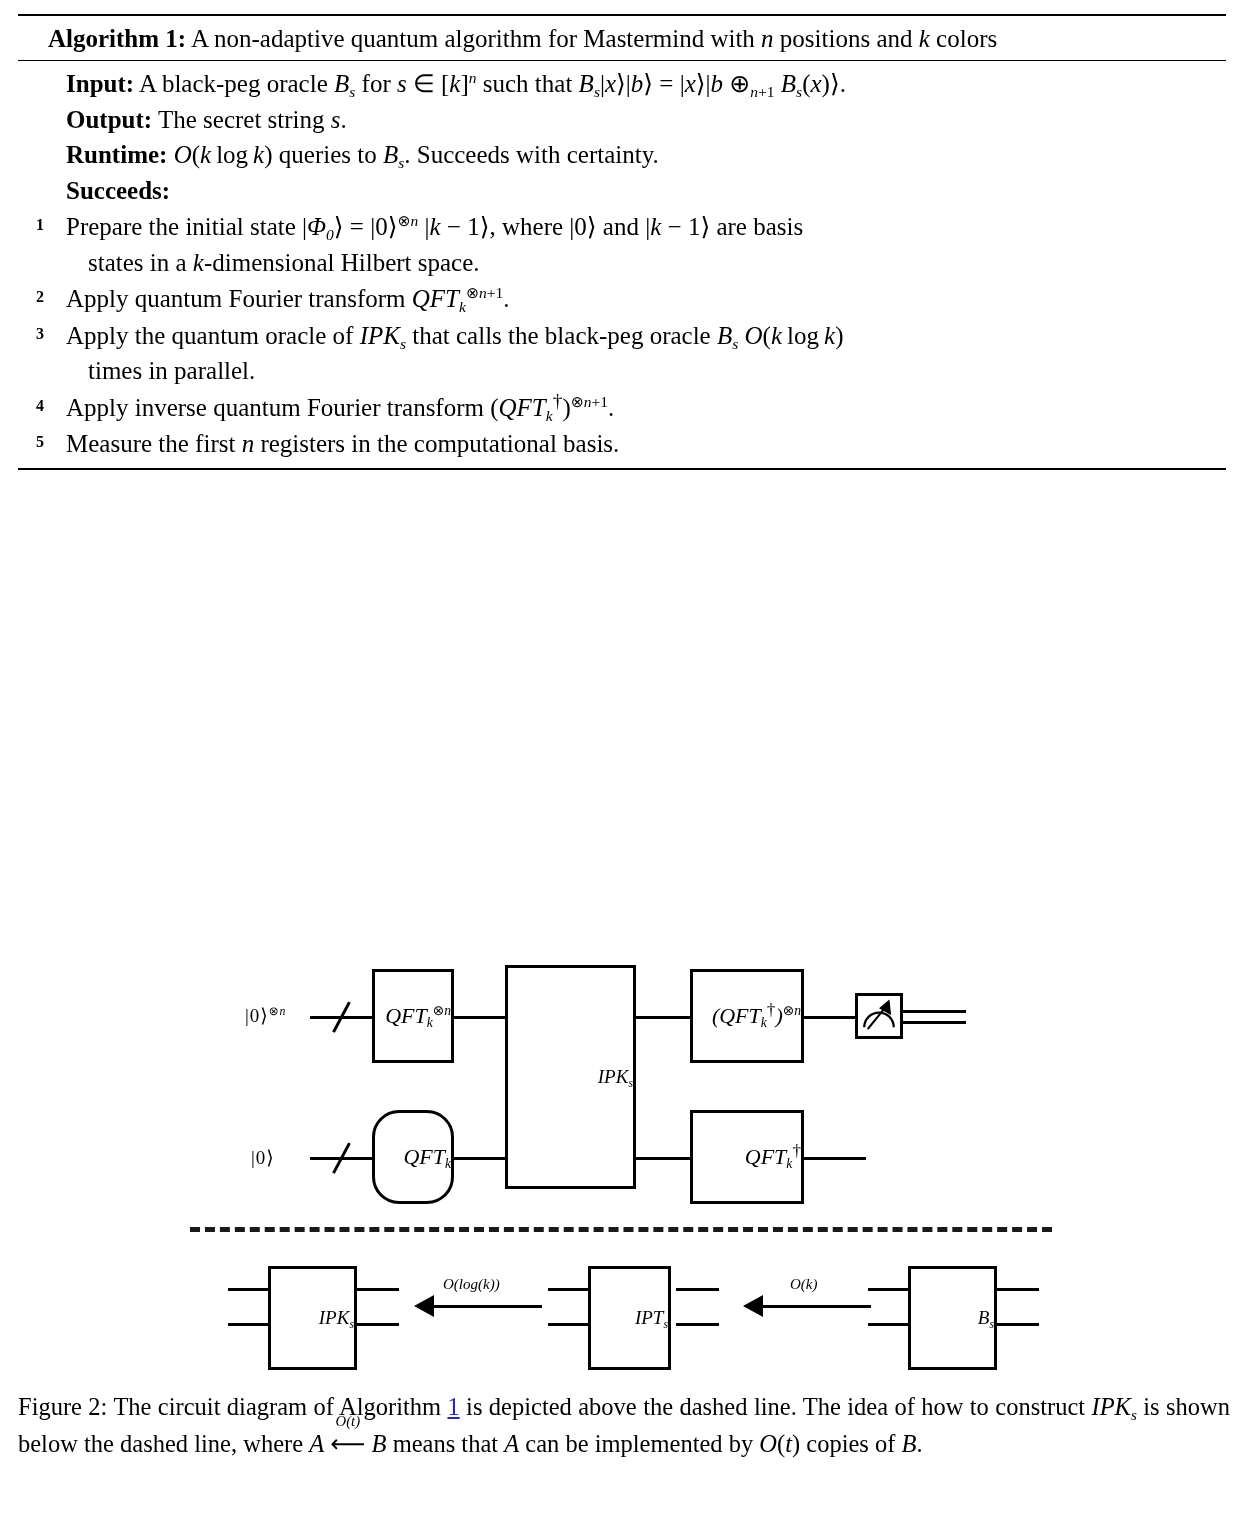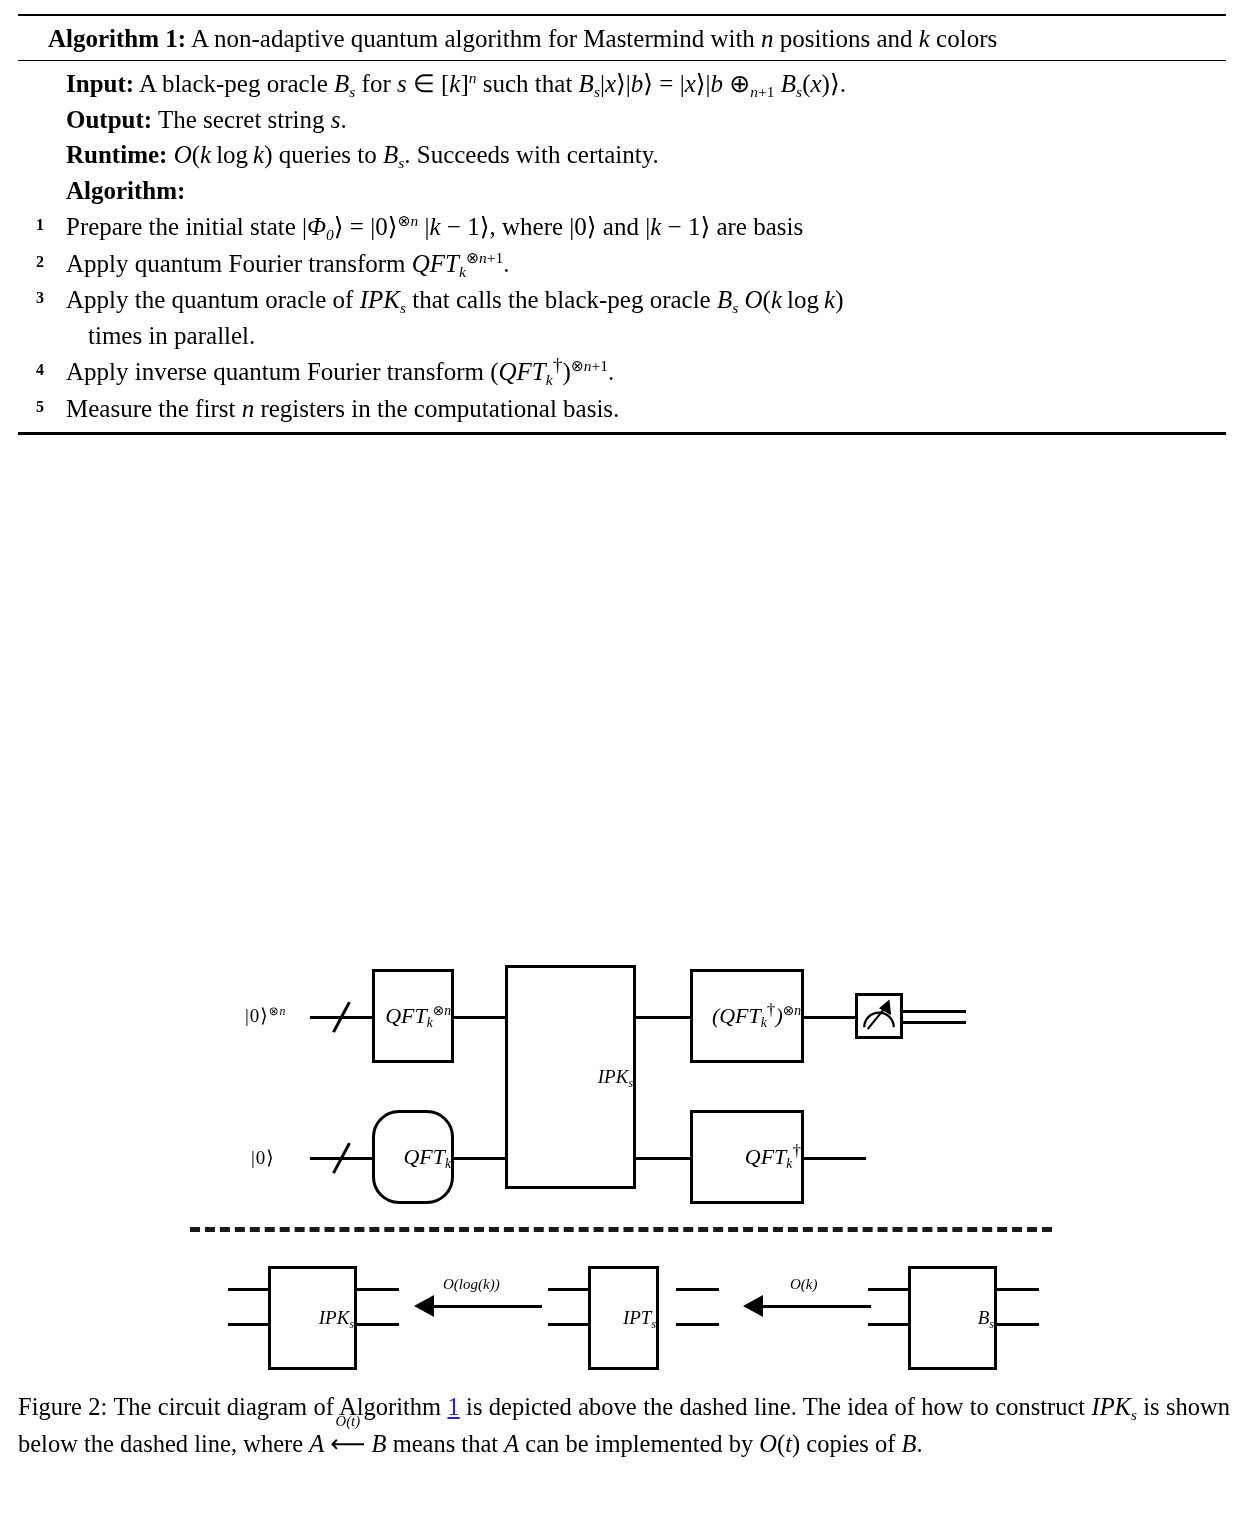--- a/index.html
+++ b/index.html
@@ -115,31 +115,34 @@
     </div>
 
     <div class="alg-head-line">
       <b>Runtime:</b>
       <span>
         <i>O</i>(<i>k</i> log <i>k</i>) queries to <i>B<sub>s</sub></i>. Succeeds with certainty.
       </span>
     </div>
 
     <div class="alg-head-line">
-      <b>Algorithm:</b>
+      <b>Succeeds:</b>
     </div>
 
     <div class="step">
       <span class="num">1</span>
       <span class="txt">
         Prepare the initial state <span class="ket">|</span><i>Φ<sub>0</sub></i><span class="ket">⟩</span>
         = <span class="ket">|</span>0<span class="ket">⟩</span><sup>⊗<i>n</i></sup>
         <span class="ket">|</span><i>k</i> − 1<span class="ket">⟩</span>, where
         <span class="ket">|</span>0<span class="ket">⟩</span> and
         <span class="ket">|</span><i>k</i> − 1<span class="ket">⟩</span> are basis
+      </span>
+      <span class="cont">
+        states in a <i>k</i>-dimensional Hilbert space.
       </span>
     </div>
 
     <div class="step">
       <span class="num">2</span>
       <span class="txt">
         Apply quantum Fourier transform <i>QFT</i><sub><i>k</i></sub><sup>⊗<i>n</i>+1</sup>.
       </span>
     </div>
 
@@ -235,21 +238,21 @@
   </div>
   <div class="wire" style="left:356px; top:360px; width:43px;"></div>
   <div class="wire" style="left:356px; top:395px; width:43px;"></div>
 
   <div class="arrowline" style="left:434px; top:377px; width:108px;"></div>
   <div class="arrowhead" style="left:414px; top:367px;"></div>
   <div class="arrowlabel" style="left:443px; top:348px;">O(log(k))</div>
 
   <div class="wire" style="left:548px; top:360px; width:43px;"></div>
   <div class="wire" style="left:548px; top:395px; width:43px;"></div>
-  <div class="gate gatelabel-big" style="left:588px; top:338px; width:71px; height:104px;">
+  <div class="gate gatelabel-big" style="left:588px; top:338px; width:83px; height:104px;">
     <span><i>IPT</i><sub><i>s</i></sub></span>
   </div>
   <div class="wire" style="left:676px; top:360px; width:43px;"></div>
   <div class="wire" style="left:676px; top:395px; width:43px;"></div>
 
   <div class="arrowline" style="left:763px; top:377px; width:108px;"></div>
   <div class="arrowhead" style="left:743px; top:367px;"></div>
   <div class="arrowlabel" style="left:790px; top:348px;">O(k)</div>
 
   <div class="wire" style="left:868px; top:360px; width:43px;"></div>

